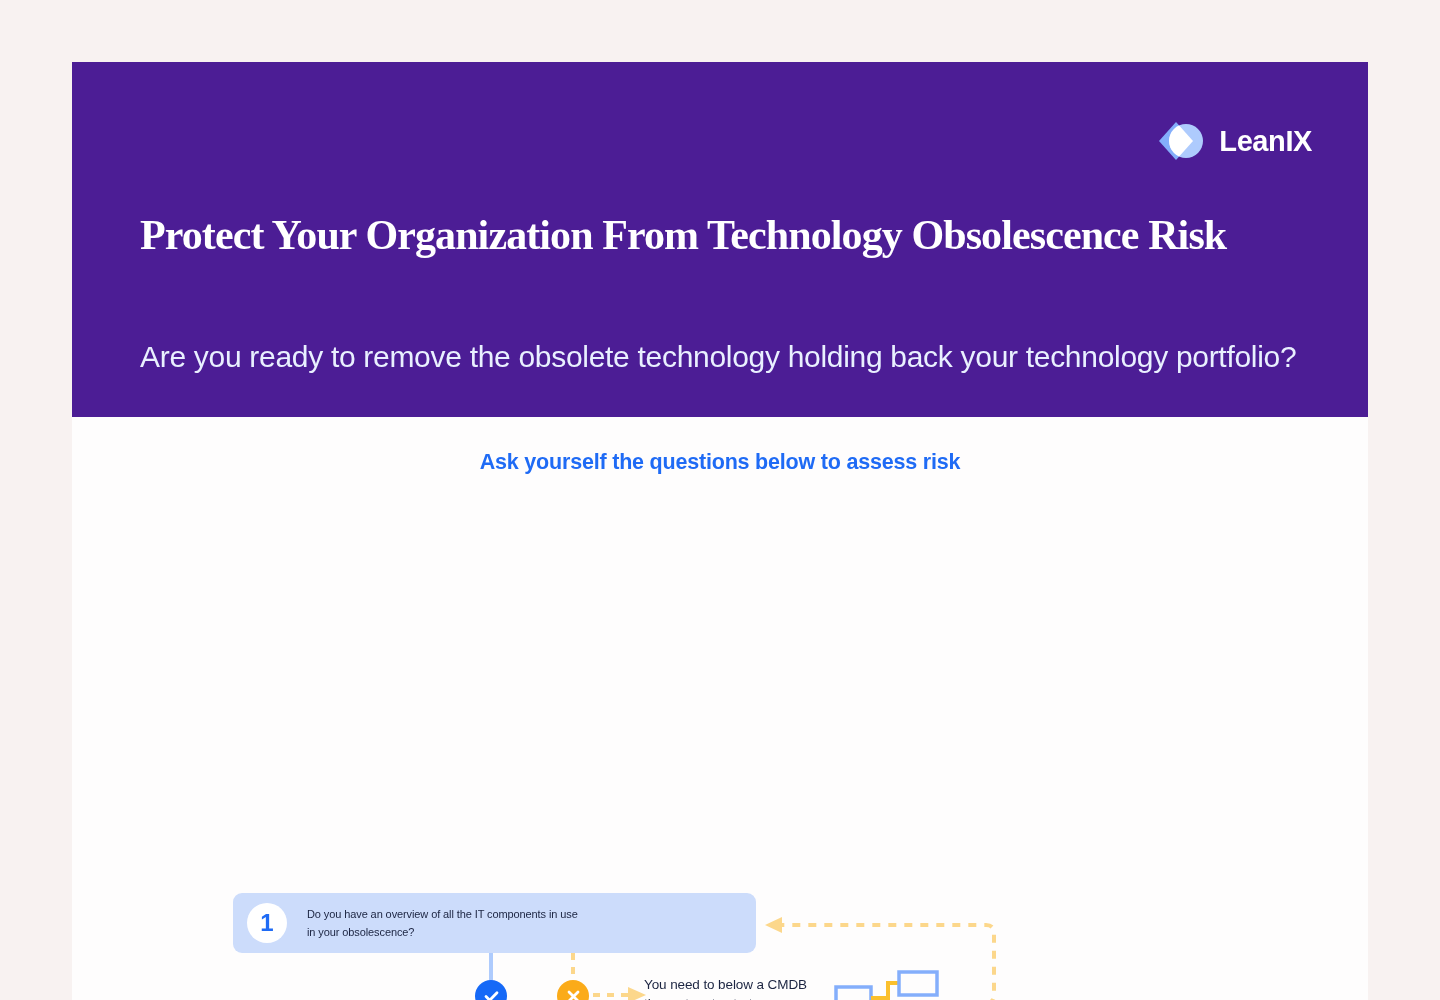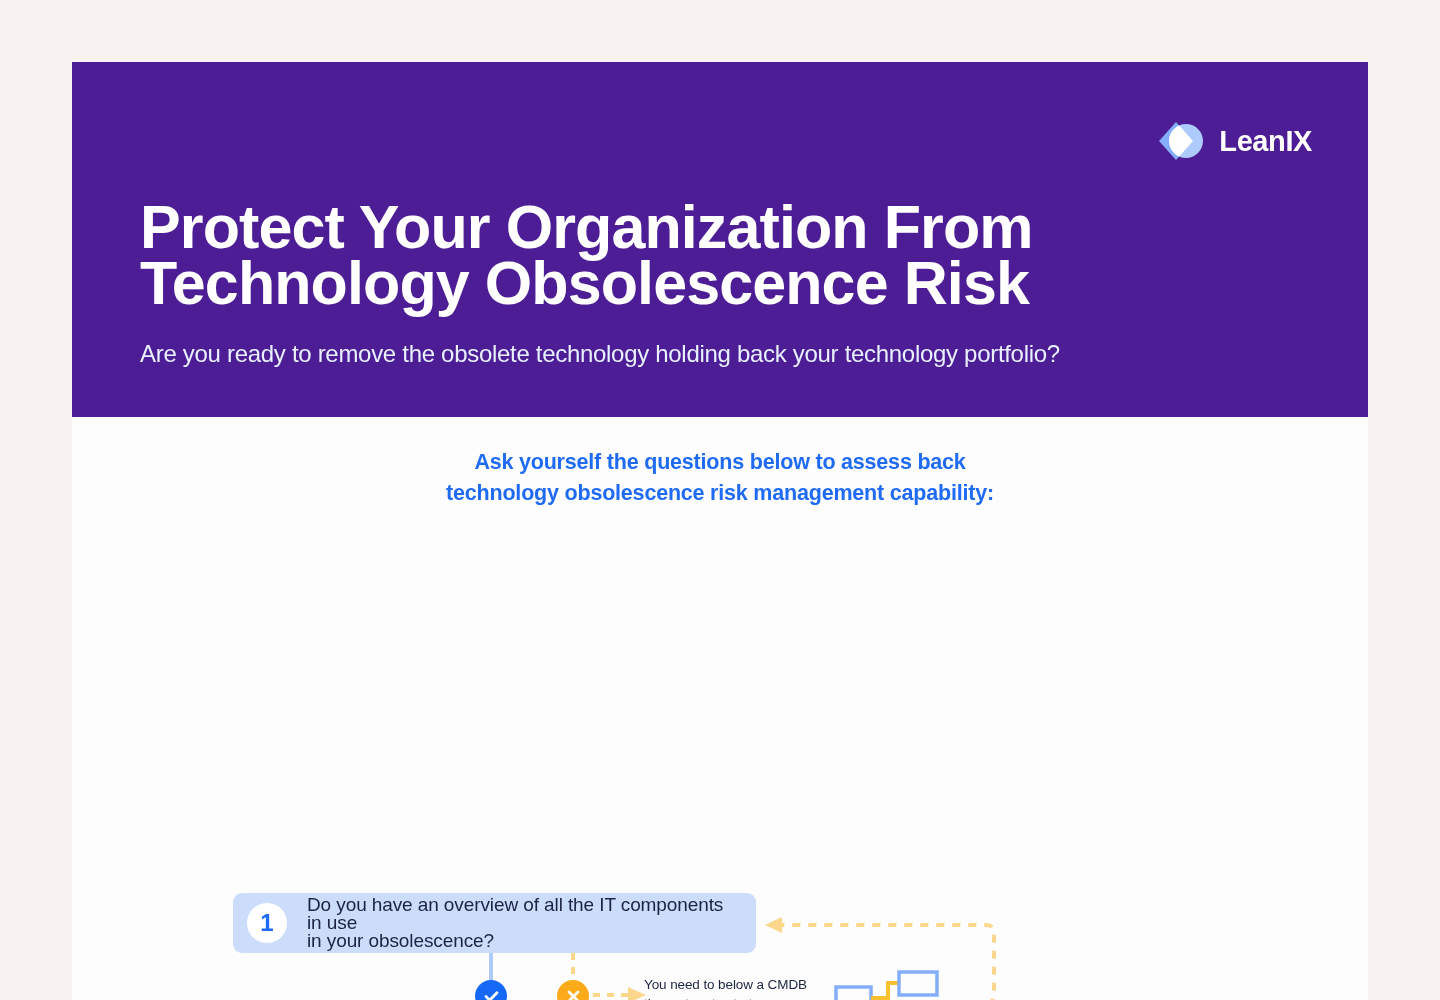--- a/index.html
+++ b/index.html
@@ -54,32 +54,33 @@
     font-weight: bold;
     letter-spacing: -0.4px;
   }
 
   .hero-title {
     position: absolute;
     left: 68px;
     top: 137px;
     width: 1180px;
     color: #ffffff;
-    font-size: 61px;
-    line-height: 56px;
+    font-size: 42px;
+    line-height: 72px;
     font-weight: bold;
     letter-spacing: -0.9px;
+    font-family: Liberation Serif, serif;
   }
 
   .hero-sub {
     position: absolute;
     left: 68px;
     top: 278px;
     color: #e9f0ff;
-    font-size: 24px;
+    font-size: 30px;
     letter-spacing: -0.3px;
     font-weight: 400;
   }
 
   
   .body-area {
     position: relative;
     height: 645px;
   }
 
@@ -116,21 +117,21 @@
     display: flex;
     align-items: center;
     justify-content: center;
     flex: 0 0 auto;
     margin-left: 14px;
   }
   .qtext {
     margin-left: 20px;
     margin-right: 16px;
     color: #1b2441;
-    font-size: 19px;
+    font-size: 11px;
     line-height: 18px;
     letter-spacing: -0.1px;
   }
 
   .q1 { left: 161px; top: 476px; width: 523px; }
 
   
   .circ {
     position: absolute;
     width: 32px;
@@ -187,22 +188,21 @@
       <span class="logo-word">LeanIX</span>
     </div>
 
     <h1 class="hero-title">Protect Your Organization From Technology Obsolescence Risk</h1>
     <p class="hero-sub">Are you ready to remove the obsolete technology holding back your technology portfolio?</p>
   </div>
 
   <div class="body-area">
 
     <div class="section-heading">
-      <div>Ask yourself the questions below to assess back</div>
-      <div>technology obsolescence risk management capability:</div>
+      <div>Ask yourself the questions below to assess risk</div>
     </div>
 
     <svg class="flow-svg" viewBox="0 0 1296 645">
 
       <line x1="419" y1="536" x2="419" y2="627" stroke="#aecbfd" stroke-width="4"></line>
       <polygon points="411,623 427,623 419,641" fill="#aecbfd"></polygon>
 
       <line x1="501" y1="536" x2="501" y2="572" stroke="#fcd78b" stroke-width="4" stroke-dasharray="7 7"></line>
 
       <line x1="521" y1="578" x2="559" y2="578" stroke="#fcd78b" stroke-width="4" stroke-dasharray="7 7"></line>

